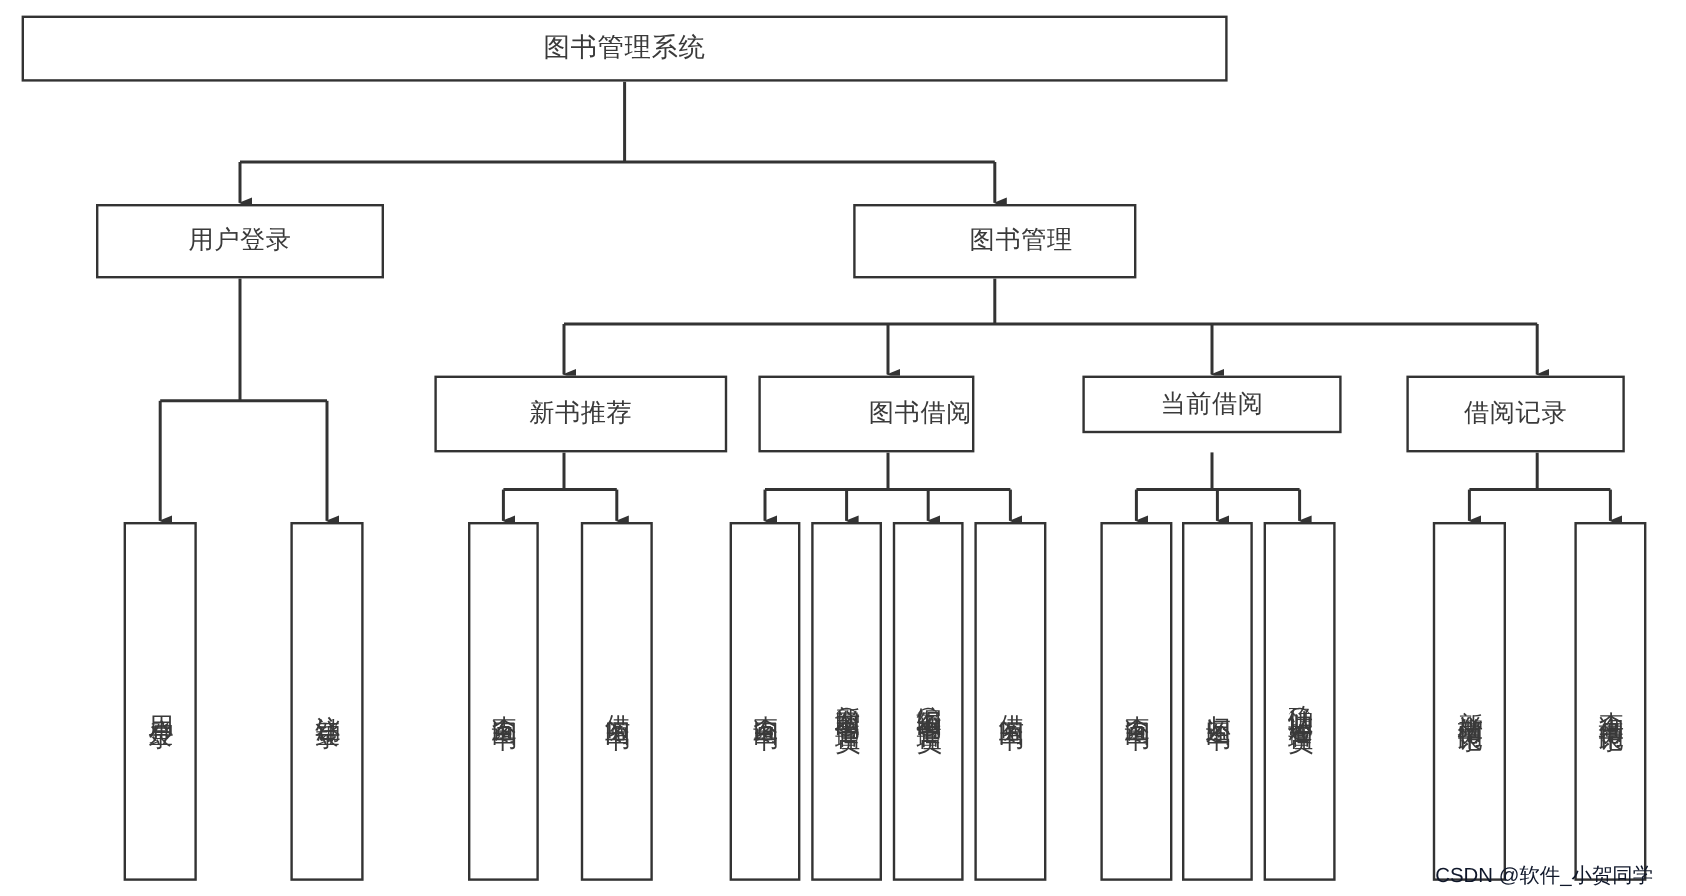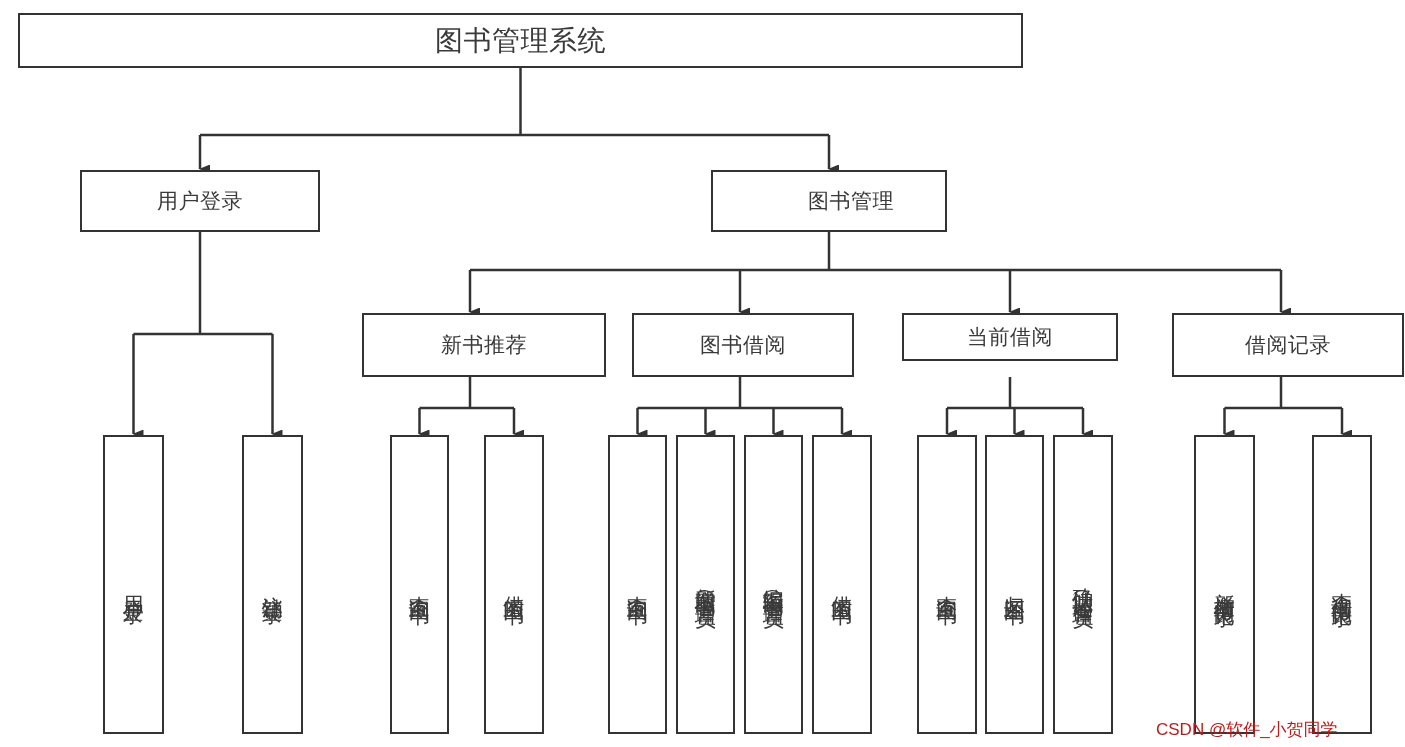--- a/index.html
+++ b/index.html
@@ -46,21 +46,21 @@
     writing-mode: horizontal-tb;
     font-size: 21px;
   }
   .node-box.vertical .node-label {
     writing-mode: vertical-rl;
     text-orientation: upright;
     font-size: 21px;
     letter-spacing: 3px;
   }
   .node-box.root .node-label {
-    font-size: 28px;
+    font-size: 22px;
   }
   .watermark {
     position: absolute;
     color: #b9b9b9;
     font-size: 17px;
     font-family: "Liberation Sans", "DejaVu Sans", sans-serif;
     white-space: nowrap;
     pointer-events: none;
     user-select: none;
   }
@@ -119,27 +119,27 @@
       </div>
       <div class="node-box horizontal" style="left: 80px; top: 170px; width: 240px; height: 62px;">
         <span class="node-label">用户登录</span>
       </div>
       <div class="node-box horizontal" style="left: 711px; top: 170px; width: 236px; height: 62px; padding-left: 44px;">
         <span class="node-label">图书管理</span>
       </div>
       <div class="node-box horizontal" style="left: 362px; top: 313px; width: 244px; height: 64px;">
         <span class="node-label">新书推荐</span>
       </div>
-      <div class="node-box horizontal" style="left: 632px; top: 313px; width: 222px; height: 64px;">
+      <div class="node-box horizontal" style="left: 632px; top: 313px; width: 180px; height: 64px; justify-content: flex-end;">
         <span class="node-label">图书借阅</span>
       </div>
       <div class="node-box horizontal" style="left: 902px; top: 313px; width: 216px; height: 48px;">
         <span class="node-label">当前借阅</span>
       </div>
-      <div class="node-box horizontal" style="left: 1172px; top: 313px; width: 232px; height: 64px;">
+      <div class="node-box horizontal" style="left: 1172px; top: 313px; width: 182px; height: 64px;">
         <span class="node-label">借阅记录</span>
       </div>
       <div class="node-box vertical" style="left: 103px; top: 435px; width: 61px; height: 299px;">
         <span class="node-label">用户登录</span>
       </div>
       <div class="node-box vertical" style="left: 242px; top: 435px; width: 61px; height: 299px;">
         <span class="node-label">注销登录</span>
       </div>
       <div class="node-box vertical" style="left: 390px; top: 435px; width: 59px; height: 299px;">
         <span class="node-label">查询图书</span>
@@ -169,15 +169,15 @@
         <span class="node-label">确认归还（管理员）</span>
       </div>
       <div class="node-box vertical" style="left: 1194px; top: 435px; width: 61px; height: 299px;">
         <span class="node-label">新增借阅记录</span>
       </div>
       <div class="node-box vertical" style="left: 1312px; top: 435px; width: 60px; height: 299px;">
         <span class="node-label">查询借阅记录</span>
       </div>
     </div>
 
-  <div class="watermark" style="left: 1156px; top: 718px; color: #b91c1c;">CSDN @软件_小贺同学</div>
+  <div class="watermark" style="left: 1196px; top: 718px; color: #0f172a;">CSDN @软件_小贺同学</div>
 
 </div>
 
 </body></html>

